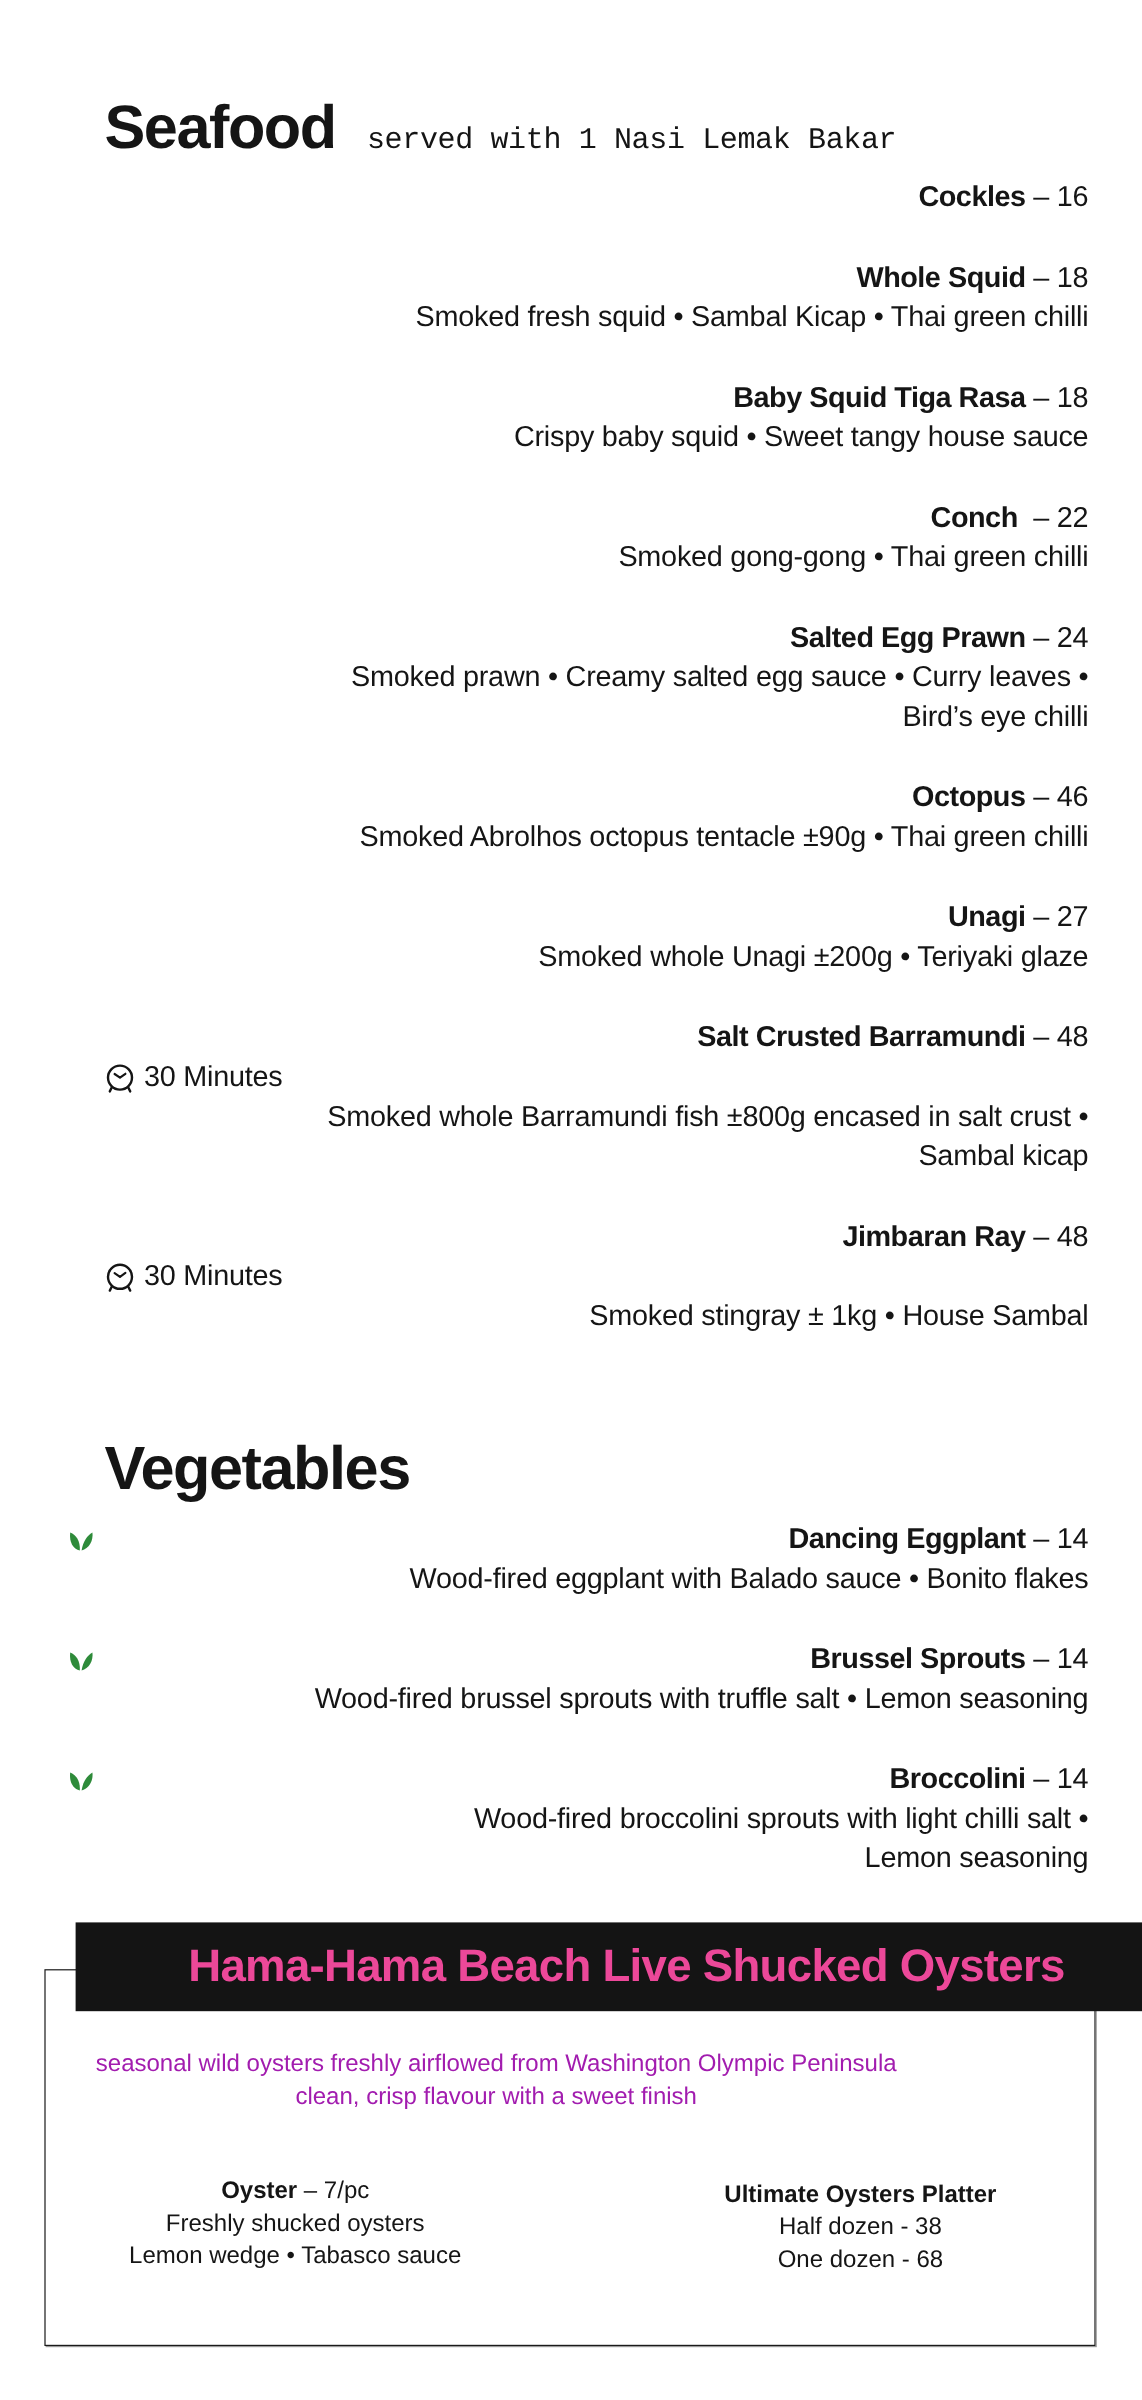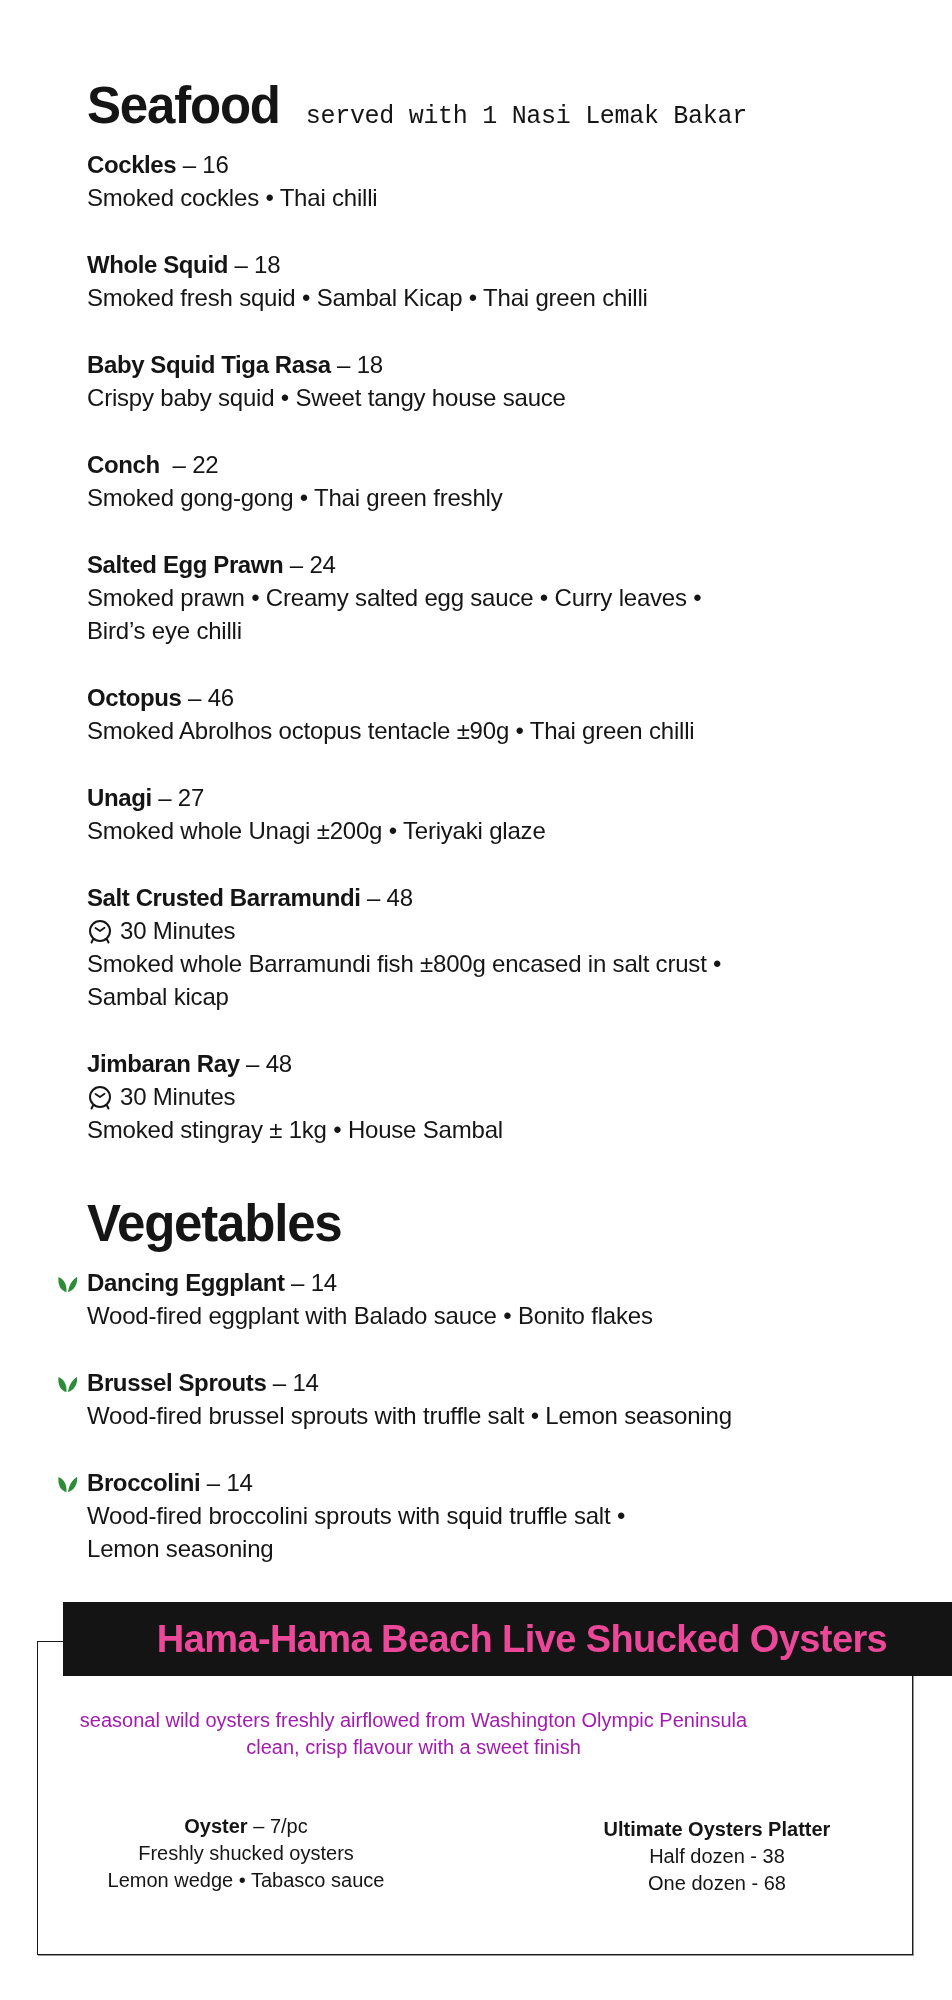--- a/index.html
+++ b/index.html
@@ -1,20 +1,20 @@
 <!DOCTYPE html>
 <html><head>
 <meta charset="utf-8">
 <style>
   html, body { margin: 0; padding: 0; background: #ffffff; }
   body {
     width: 952px; height: 2000px; position: relative; overflow: hidden;
     font-family: "Liberation Sans", sans-serif; color: #151515;
   }
-  .section { position: absolute; left: 87px; width: 820px; }
+  .section { position: absolute; left: 87px; width: 820px; text-align: right; }
   .h-row { display: flex; align-items: baseline; height: 52px; }
   .h-title { font-size: 51px; font-weight: 700; letter-spacing: -1.2px; line-height: 52px; }
   .h-sub { font-size: 25px; margin-left: 26px; letter-spacing: -0.3px; font-family: Liberation Mono, monospace; }
   .item { position: relative; font-size: 24px; line-height: 33px; letter-spacing: -0.2px; margin-bottom: 34px; }
   .item .name { font-weight: 700; letter-spacing: -0.4px; }
   .item .price { font-weight: 400; }
   .item .desc { display: block; }
   .timer { display: flex; align-items: center; }
   .timer svg { width: 26px; height: 26px; margin-right: 7px; }
   .leaf { position: absolute; left: -30px; top: 7px; width: 21px; height: 20px; }
@@ -41,33 +41,32 @@
 
 <div class="section" style="top:80px;">
   <div class="h-row">
     <span class="h-title">Seafood</span>
     <span class="h-sub">served with 1 Nasi Lemak Bakar</span>
   </div>
   <div style="height:16px"></div>
 
   <div class="item">
     <span class="name">Cockles</span><span class="price"> – 16</span>
-    <span class="desc">Smoked cockles • Thai chilli</span>
   </div>
   <div class="item">
     <span class="name">Whole Squid</span><span class="price"> – 18</span>
     <span class="desc">Smoked fresh squid • Sambal Kicap • Thai green chilli</span>
   </div>
   <div class="item">
     <span class="name">Baby Squid Tiga Rasa</span><span class="price"> – 18</span>
     <span class="desc">Crispy baby squid • Sweet tangy house sauce</span>
   </div>
   <div class="item">
     <span class="name">Conch</span><span class="price" style="white-space:pre">  – 22</span>
-    <span class="desc">Smoked gong-gong • Thai green freshly</span>
+    <span class="desc">Smoked gong-gong • Thai green chilli</span>
   </div>
   <div class="item">
     <span class="name">Salted Egg Prawn</span><span class="price"> – 24</span>
     <span class="desc">Smoked prawn • Creamy salted egg sauce • Curry leaves •</span>
     <span class="desc">Bird’s eye chilli</span>
   </div>
   <div class="item">
     <span class="name">Octopus</span><span class="price"> – 46</span>
     <span class="desc">Smoked Abrolhos octopus tentacle ±90g • Thai green chilli</span>
   </div>
@@ -123,21 +122,21 @@
       </svg>
     <span class="name">Brussel Sprouts</span><span class="price"> – 14</span>
     <span class="desc">Wood-fired brussel sprouts with truffle salt • Lemon seasoning</span>
   </div>
   <div class="item">
     <svg class="leaf" viewBox="0 0 21 20">
         <path d="M9.5 19 C4 18 0.5 12 1.5 4 C6.5 6 10 11 9.5 19 Z" fill="#2e8b3a"></path>
         <path d="M11 19 C12 12 15.5 6.5 20 4 C21 11 17 17.5 11 19 Z" fill="#2e8b3a"></path>
       </svg>
     <span class="name">Broccolini</span><span class="price"> – 14</span>
-    <span class="desc">Wood-fired broccolini sprouts with squid truffle salt •</span>
+    <span class="desc">Wood-fired broccolini sprouts with light chilli salt •</span>
     <span class="desc">Lemon seasoning</span>
   </div>
 </div>
 
 <div class="oyster-box"></div>
 <div class="oyster-title">Hama-Hama Beach Live Shucked Oysters</div>
 <div class="oyster-intro">
   <div>seasonal wild oysters freshly airflowed from Washington Olympic Peninsula</div>
   <div>clean, crisp flavour with a sweet finish</div>
 </div>

